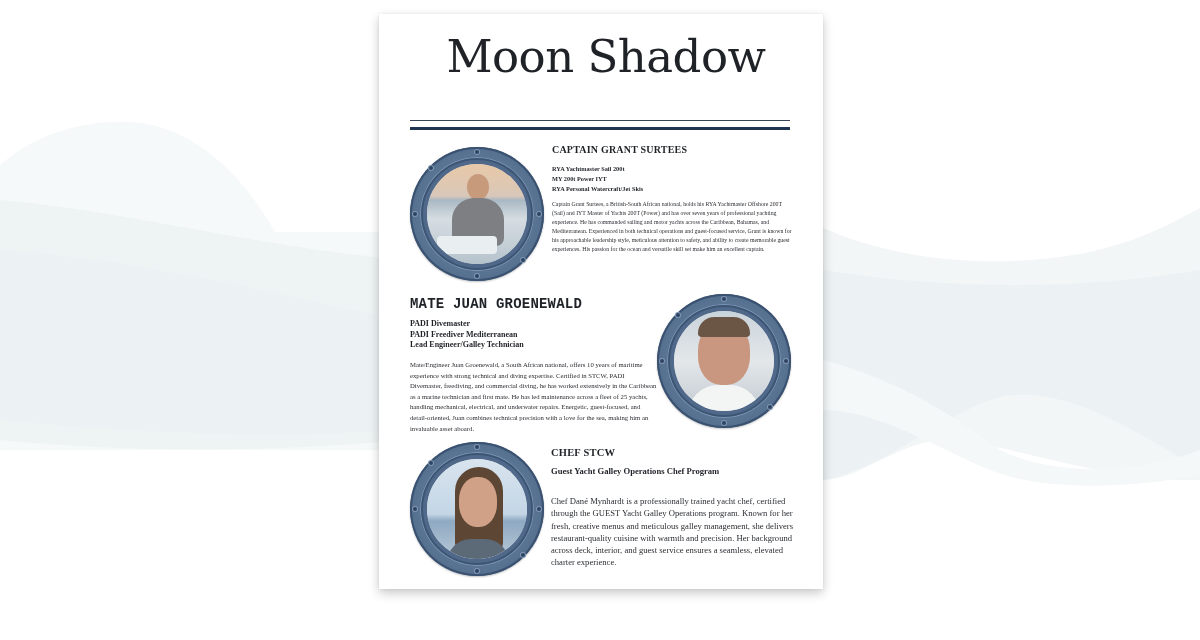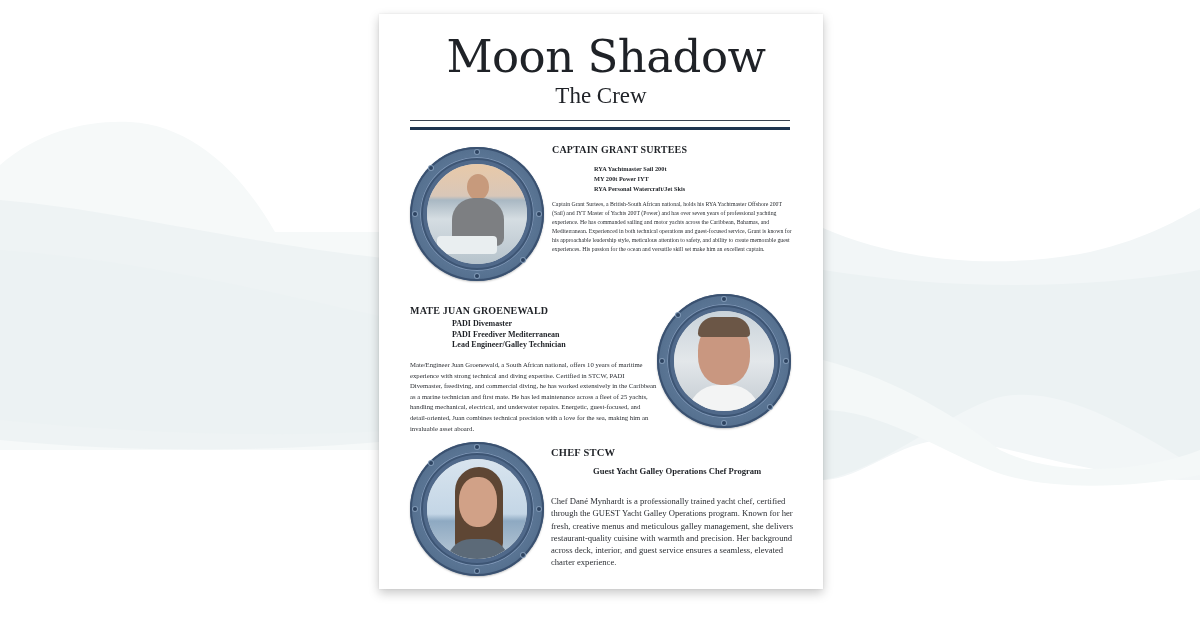--- a/index.html
+++ b/index.html
@@ -93,35 +93,34 @@
     font-weight: bold;
     color: #1f2227;
     letter-spacing: 0.2px;
     text-align: right;
   }
   .quals {
     position: absolute;
     font-family: "Liberation Serif", serif;
     font-weight: bold;
     color: #1f2227;
-    margin-left: 42px;
   }
   .bio {
     position: absolute;
     font-family: "Liberation Serif", serif;
     color: #2b2e33;
   }
 
   
   .cap-name { left: 173px; top: 130px; font-size: 10px; }
   .cap-quals { left: 173px; top: 150px; font-size: 6.3px; line-height: 10px; }
   .cap-bio { left: 173px; top: 186px; width: 240px; font-size: 5.8px; line-height: 9.1px; }
 
   
-  .mate-name { left: 31px; top: 291px; font-size: 10px; }
+  .mate-name { left: 31px; top: 282px; font-size: 14px; font-family: Liberation Mono, monospace; }
   .mate-quals { left: 31px; top: 305px; font-size: 8px; line-height: 10.6px; }
   .mate-bio { left: 31px; top: 346px; width: 248px; font-size: 6.7px; line-height: 10.6px; }
 
   
   .chef-name { left: 172px; top: 433px; font-size: 10.5px; }
   .chef-quals { left: 172px; top: 452px; font-size: 8.6px; }
   .chef-bio { left: 172px; top: 481px; width: 242px; font-size: 8.6px; line-height: 12.3px; }
 </style>
 </head>
 <body>
@@ -130,21 +129,20 @@
   <path d="M0,165 C40,130 90,120 130,122 C190,125 240,170 275,232 L400,232 L400,450 L0,450 Z" fill="#f6f9f9"></path>
   <path d="M0,200 C120,210 220,240 400,260 L400,440 C300,450 150,455 0,440 Z" fill="#eef3f4"></path>
   <path d="M0,250 C150,260 300,300 400,320 L400,430 C250,440 100,430 0,420 Z" fill="#ecf2f3"></path>
   <path d="M823,228 C900,262 1000,270 1090,252 C1150,238 1180,218 1200,208 L1200,480 C1100,482 1000,440 945,440 C900,440 860,480 823,480 Z" fill="#f2f6f7"></path>
   <path d="M823,270 C950,290 1080,290 1200,270 L1200,470 C1120,420 1050,380 990,400 C940,418 880,470 823,480 Z" fill="#ecf2f3"></path>
   <path d="M823,360 C900,380 960,420 1000,450 C1060,480 1150,470 1200,450 L1200,475 C1120,490 1040,490 990,470 C940,450 880,410 823,410 Z" fill="#f4f8f8"></path>
 </svg>
 
 <div class="page">
   <h1 class="title">Moon Shadow</h1>
-  <div class="subtitle">The Crew</div>
   <div class="rule-thin"></div>
   <div class="rule-thick"></div>
 
   <div class="porthole" style="left:31px; top:133px;">
     <div class="ring"></div>
     <span class="bolt" style="left:65px; top:3px;"></span>
     <span class="bolt" style="left:65px; top:127px;"></span>
     <span class="bolt" style="left:3px; top:65px;"></span>
     <span class="bolt" style="left:127px; top:65px;"></span>
     <span class="bolt" style="left:19px; top:19px;"></span>

